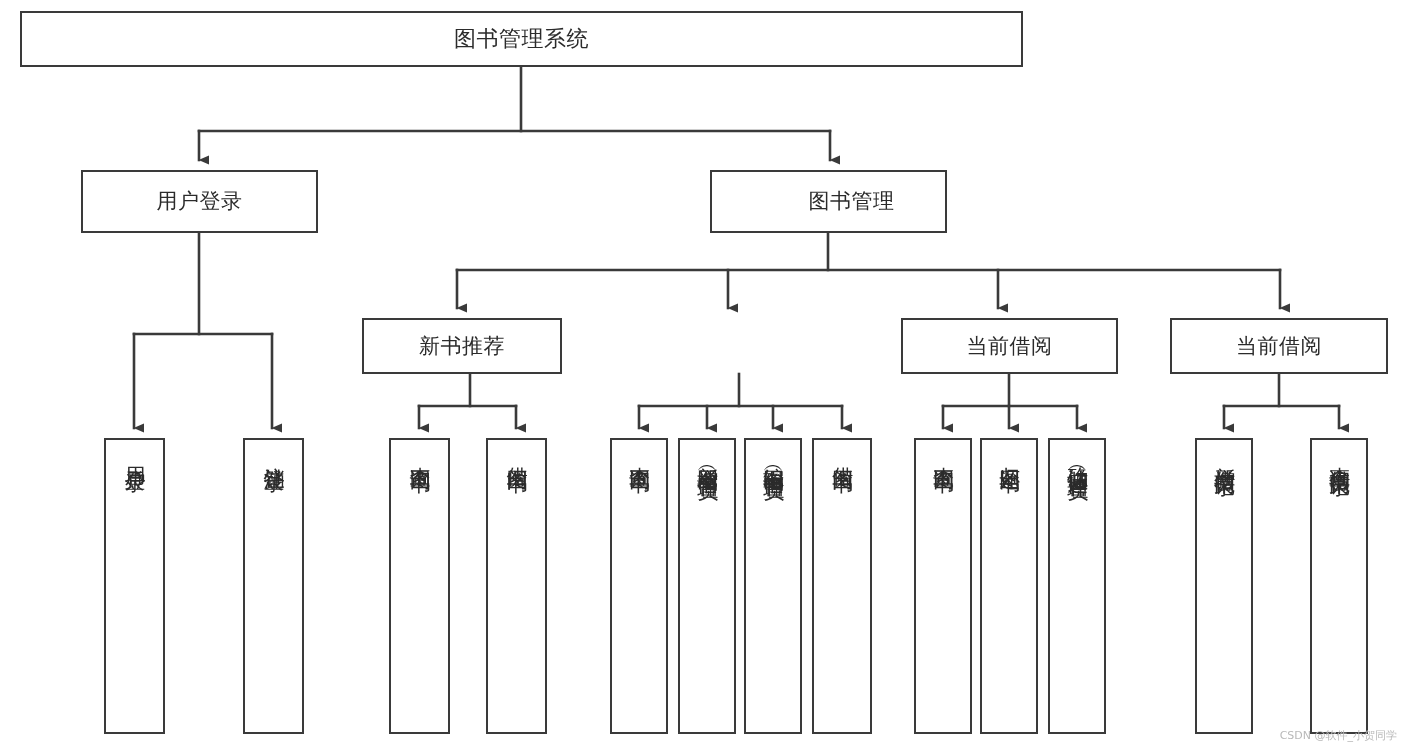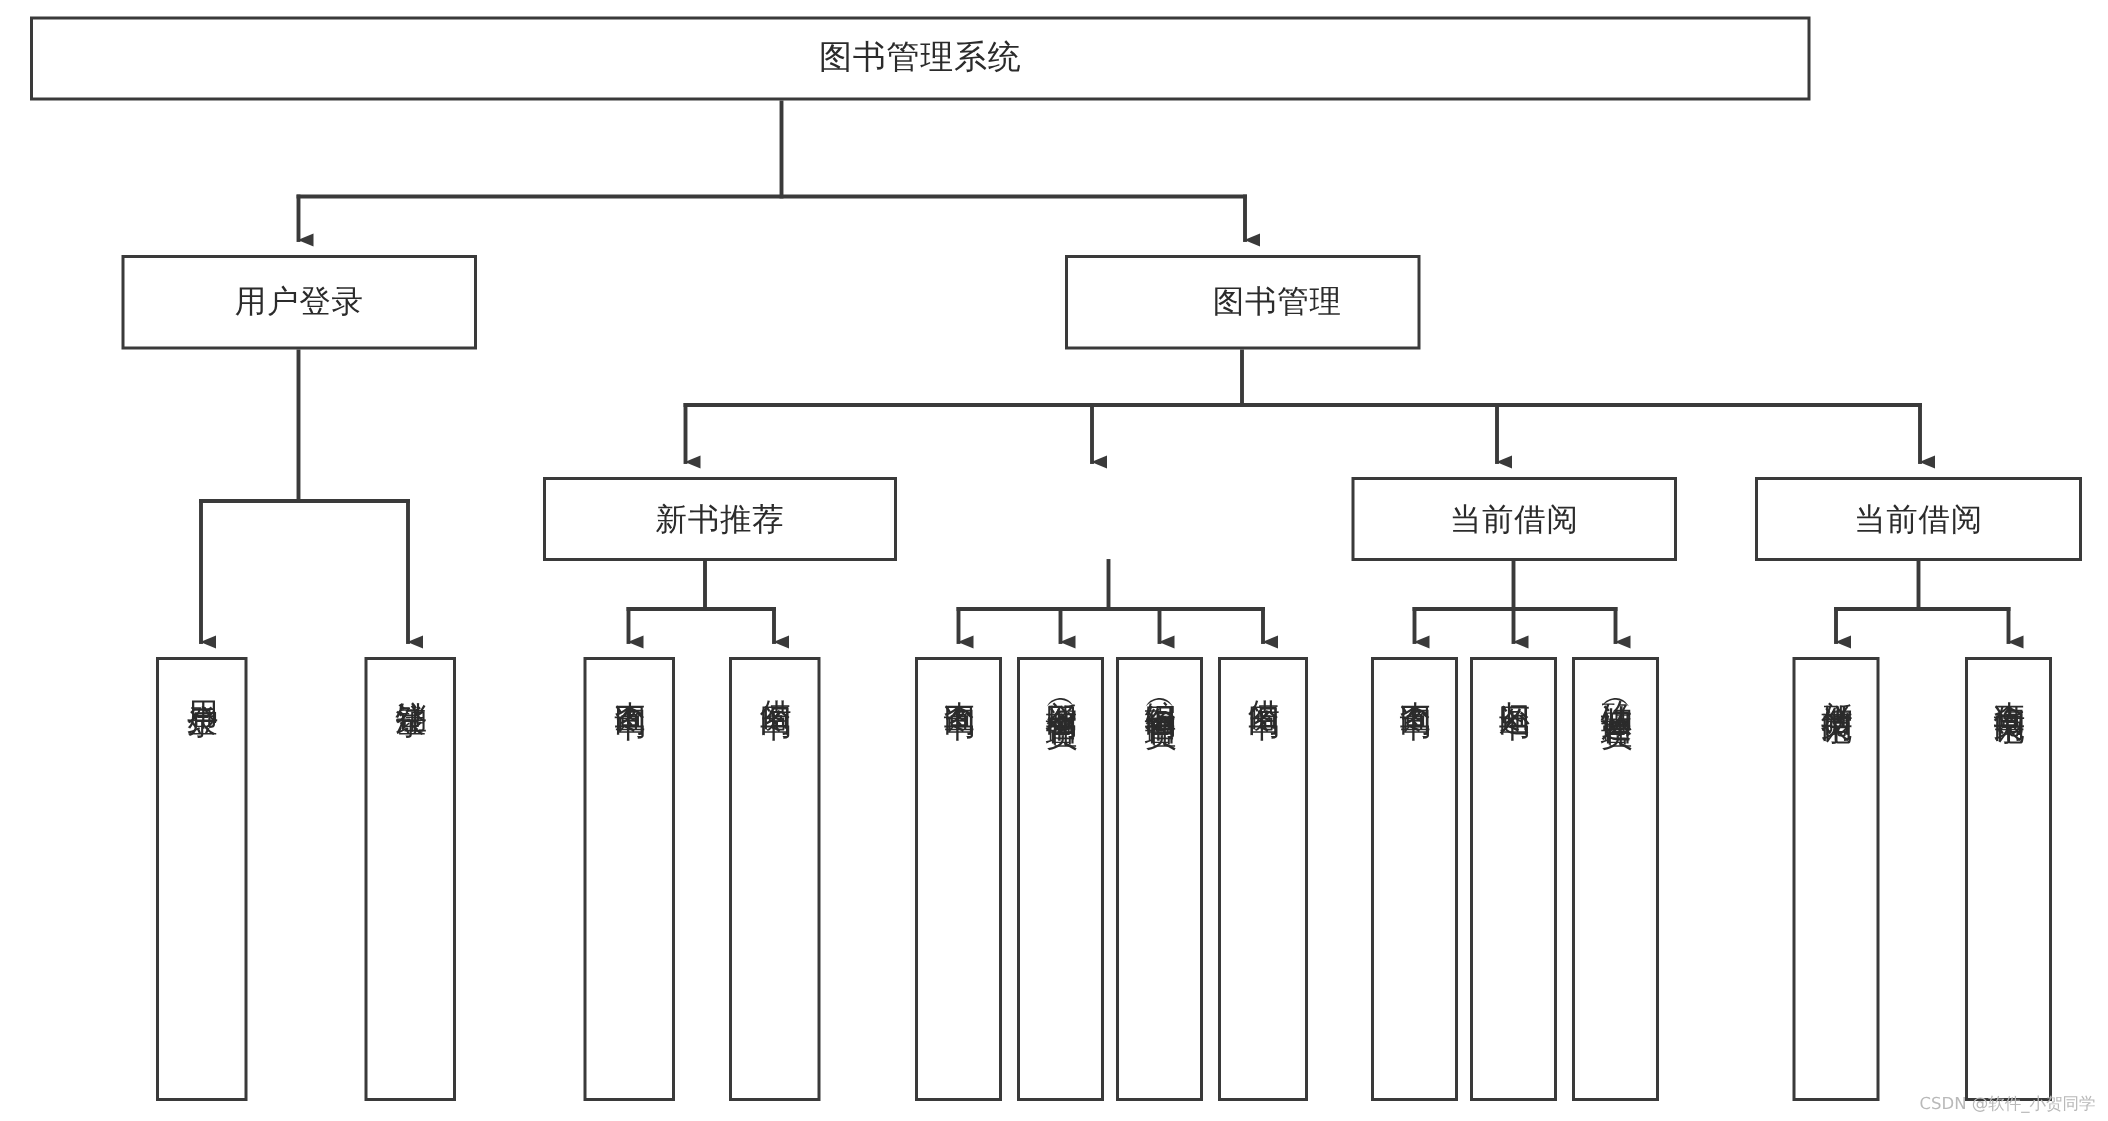--- a/index.html
+++ b/index.html
@@ -68,32 +68,32 @@
       <path d="M1009,406 L1009,428" marker-end="url(#ah)"></path>
       <path d="M1077,406 L1077,428" marker-end="url(#ah)"></path>
 
       <path d="M1279,374 L1279,406"></path>
       <path d="M1224,406 L1339,406"></path>
       <path d="M1224,406 L1224,428" marker-end="url(#ah)"></path>
       <path d="M1339,406 L1339,428" marker-end="url(#ah)"></path>
     </g>
   </svg>
 
-  <div class="node root" style="left:20px;top:11px;width:1187px;height:56px;">
+  <div class="node root" style="left:20px;top:11px;width:1003px;height:56px;">
     <span class="lbl">图书管理系统</span>
   </div>
 
   <div class="node" style="left:81px;top:170px;width:237px;height:63px;">
     <span class="lbl">用户登录</span>
   </div>
   <div class="node" style="left:710px;top:170px;width:237px;height:63px;padding-left:46px;">
     <span class="lbl">图书管理</span>
   </div>
 
-  <div class="node" style="left:362px;top:318px;width:236px;height:56px;">
+  <div class="node" style="left:362px;top:318px;width:200px;height:56px;">
     <span class="lbl">新书推荐</span>
   </div>
   <div class="node" style="left:901px;top:318px;width:217px;height:56px;">
     <span class="lbl">当前借阅</span>
   </div>
   <div class="node" style="left:1170px;top:318px;width:218px;height:56px;">
     <span class="lbl">当前借阅</span>
   </div>
 
   <div class="node leaf" style="left:104px;top:438px;width:61px;height:296px;">

